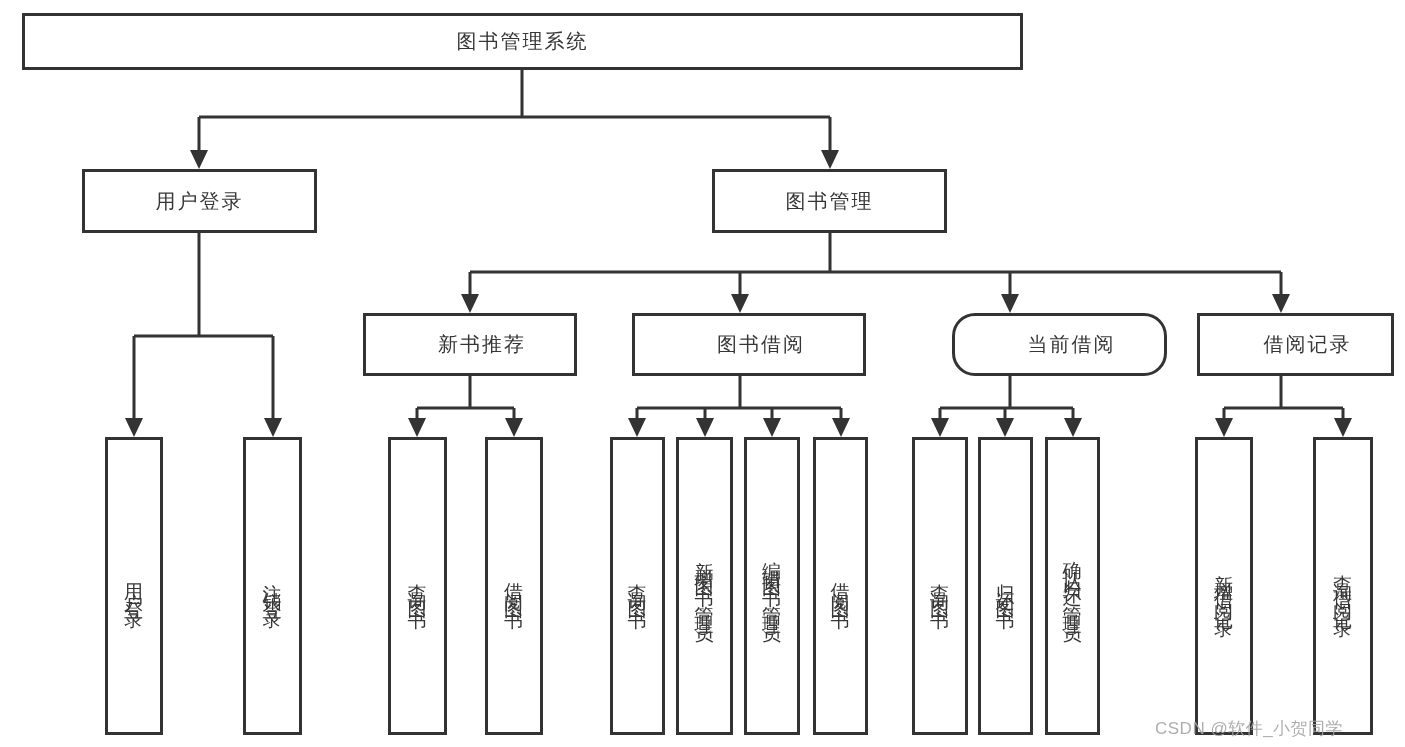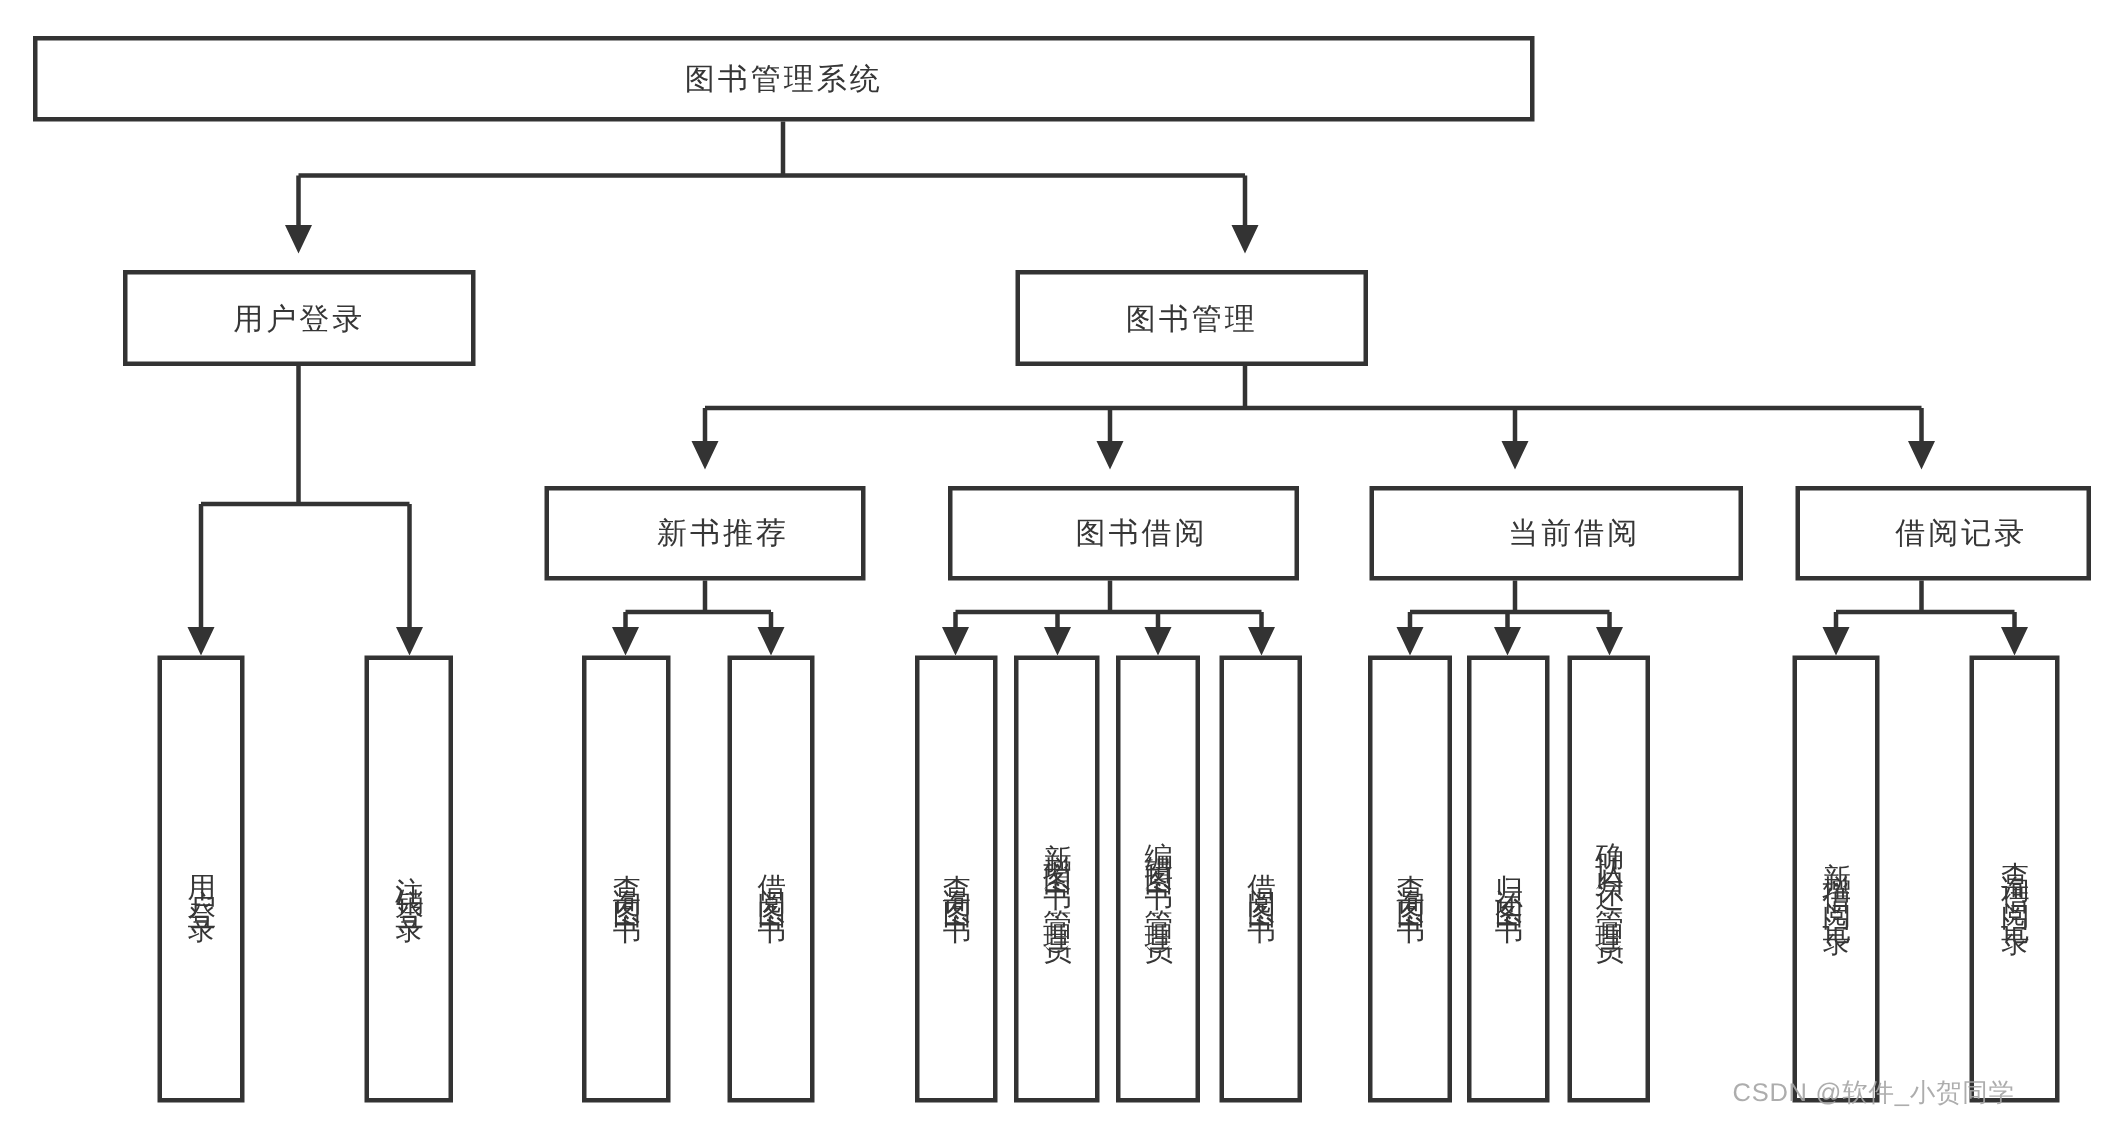--- a/index.html
+++ b/index.html
@@ -6,21 +6,21 @@
   .canvas{
     position:relative;width:1405px;height:747px;background:#ffffff;overflow:hidden;
     font-family:"Liberation Sans","DejaVu Sans",sans-serif;
   }
   svg.conn{position:absolute;left:0;top:0;width:1405px;height:747px;z-index:1;}
   .box{
     position:absolute;box-sizing:border-box;background:#ffffff;
     border:3px solid #333333;display:flex;align-items:center;justify-content:center;
     color:#363636;z-index:2;
   }
-  .hbox{font-size:20px;letter-spacing:2px;white-space:nowrap;margin-top:11px;}
+  .hbox{font-size:20px;letter-spacing:2px;white-space:nowrap;}
   .root{left:22px;top:13px;width:1001px;height:57px;}
   .l2{top:169px;height:64px;width:235px;}
   .l3{top:313px;height:63px;padding-left:24px;}
   .leaf{top:437px;height:298px;}
   .vtext{
     writing-mode:vertical-rl;text-orientation:mixed;
     font-size:19px;line-height:1;letter-spacing:9px;color:#363636;white-space:nowrap;
   }
   .watermark{
     position:absolute;top:717px;left:1155px;z-index:5;
@@ -52,31 +52,31 @@
          M1215 418 L1233 418 L1224 437 Z M1334 418 L1352 418 L1343 437 Z" fill="#333333" stroke="none"></path>
   </svg>
 
   <div class="box hbox root">
     <span>图书管理系统</span>
   </div>
 
   <div class="box hbox l2" style="left:82px;">
     <span>用户登录</span>
   </div>
-  <div class="box hbox l2" style="left:677px;">
+  <div class="box hbox l2" style="left:712px;">
     <span>图书管理</span>
   </div>
 
   <div class="box hbox l3" style="left:363px;width:214px;">
     <span>新书推荐</span>
   </div>
   <div class="box hbox l3" style="left:632px;width:234px;text-align:center;">
     <span>图书借阅</span>
   </div>
-  <div class="box hbox l3" style="left:913px;width:249px;">
+  <div class="box hbox l3" style="left:952px;width:215px;border-radius:23px;">
     <span>当前借阅</span>
   </div>
   <div class="box hbox l3" style="left:1197px;width:197px;">
     <span>借阅记录</span>
   </div>
 
   <div class="box leaf" style="left:105px;width:58px;">
     <span class="vtext">用户登录</span>
   </div>
   <div class="box leaf" style="left:243px;width:59px;">

